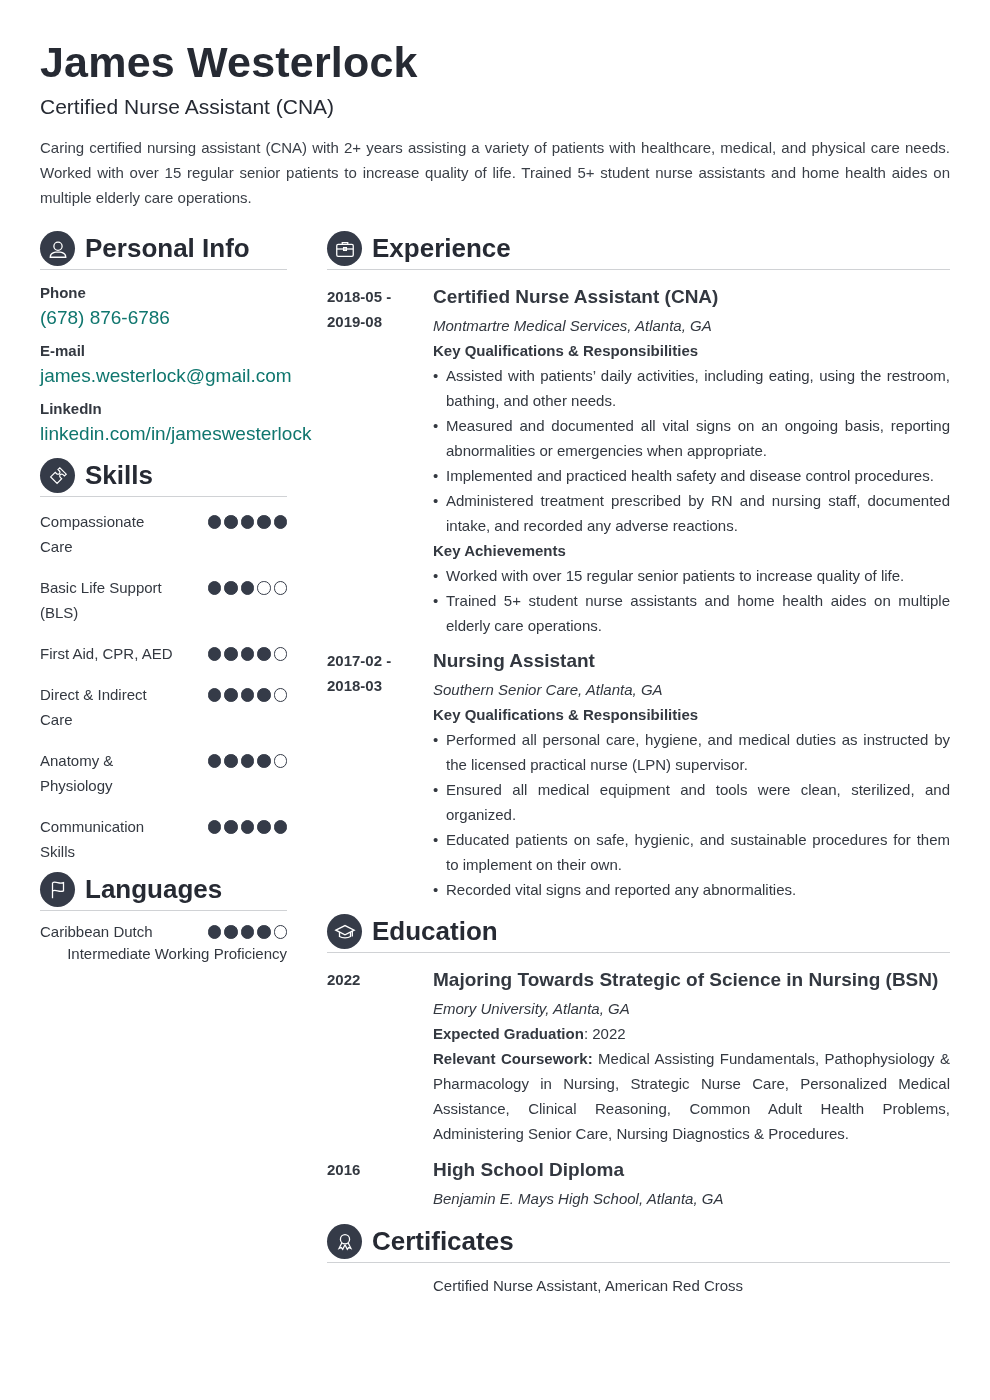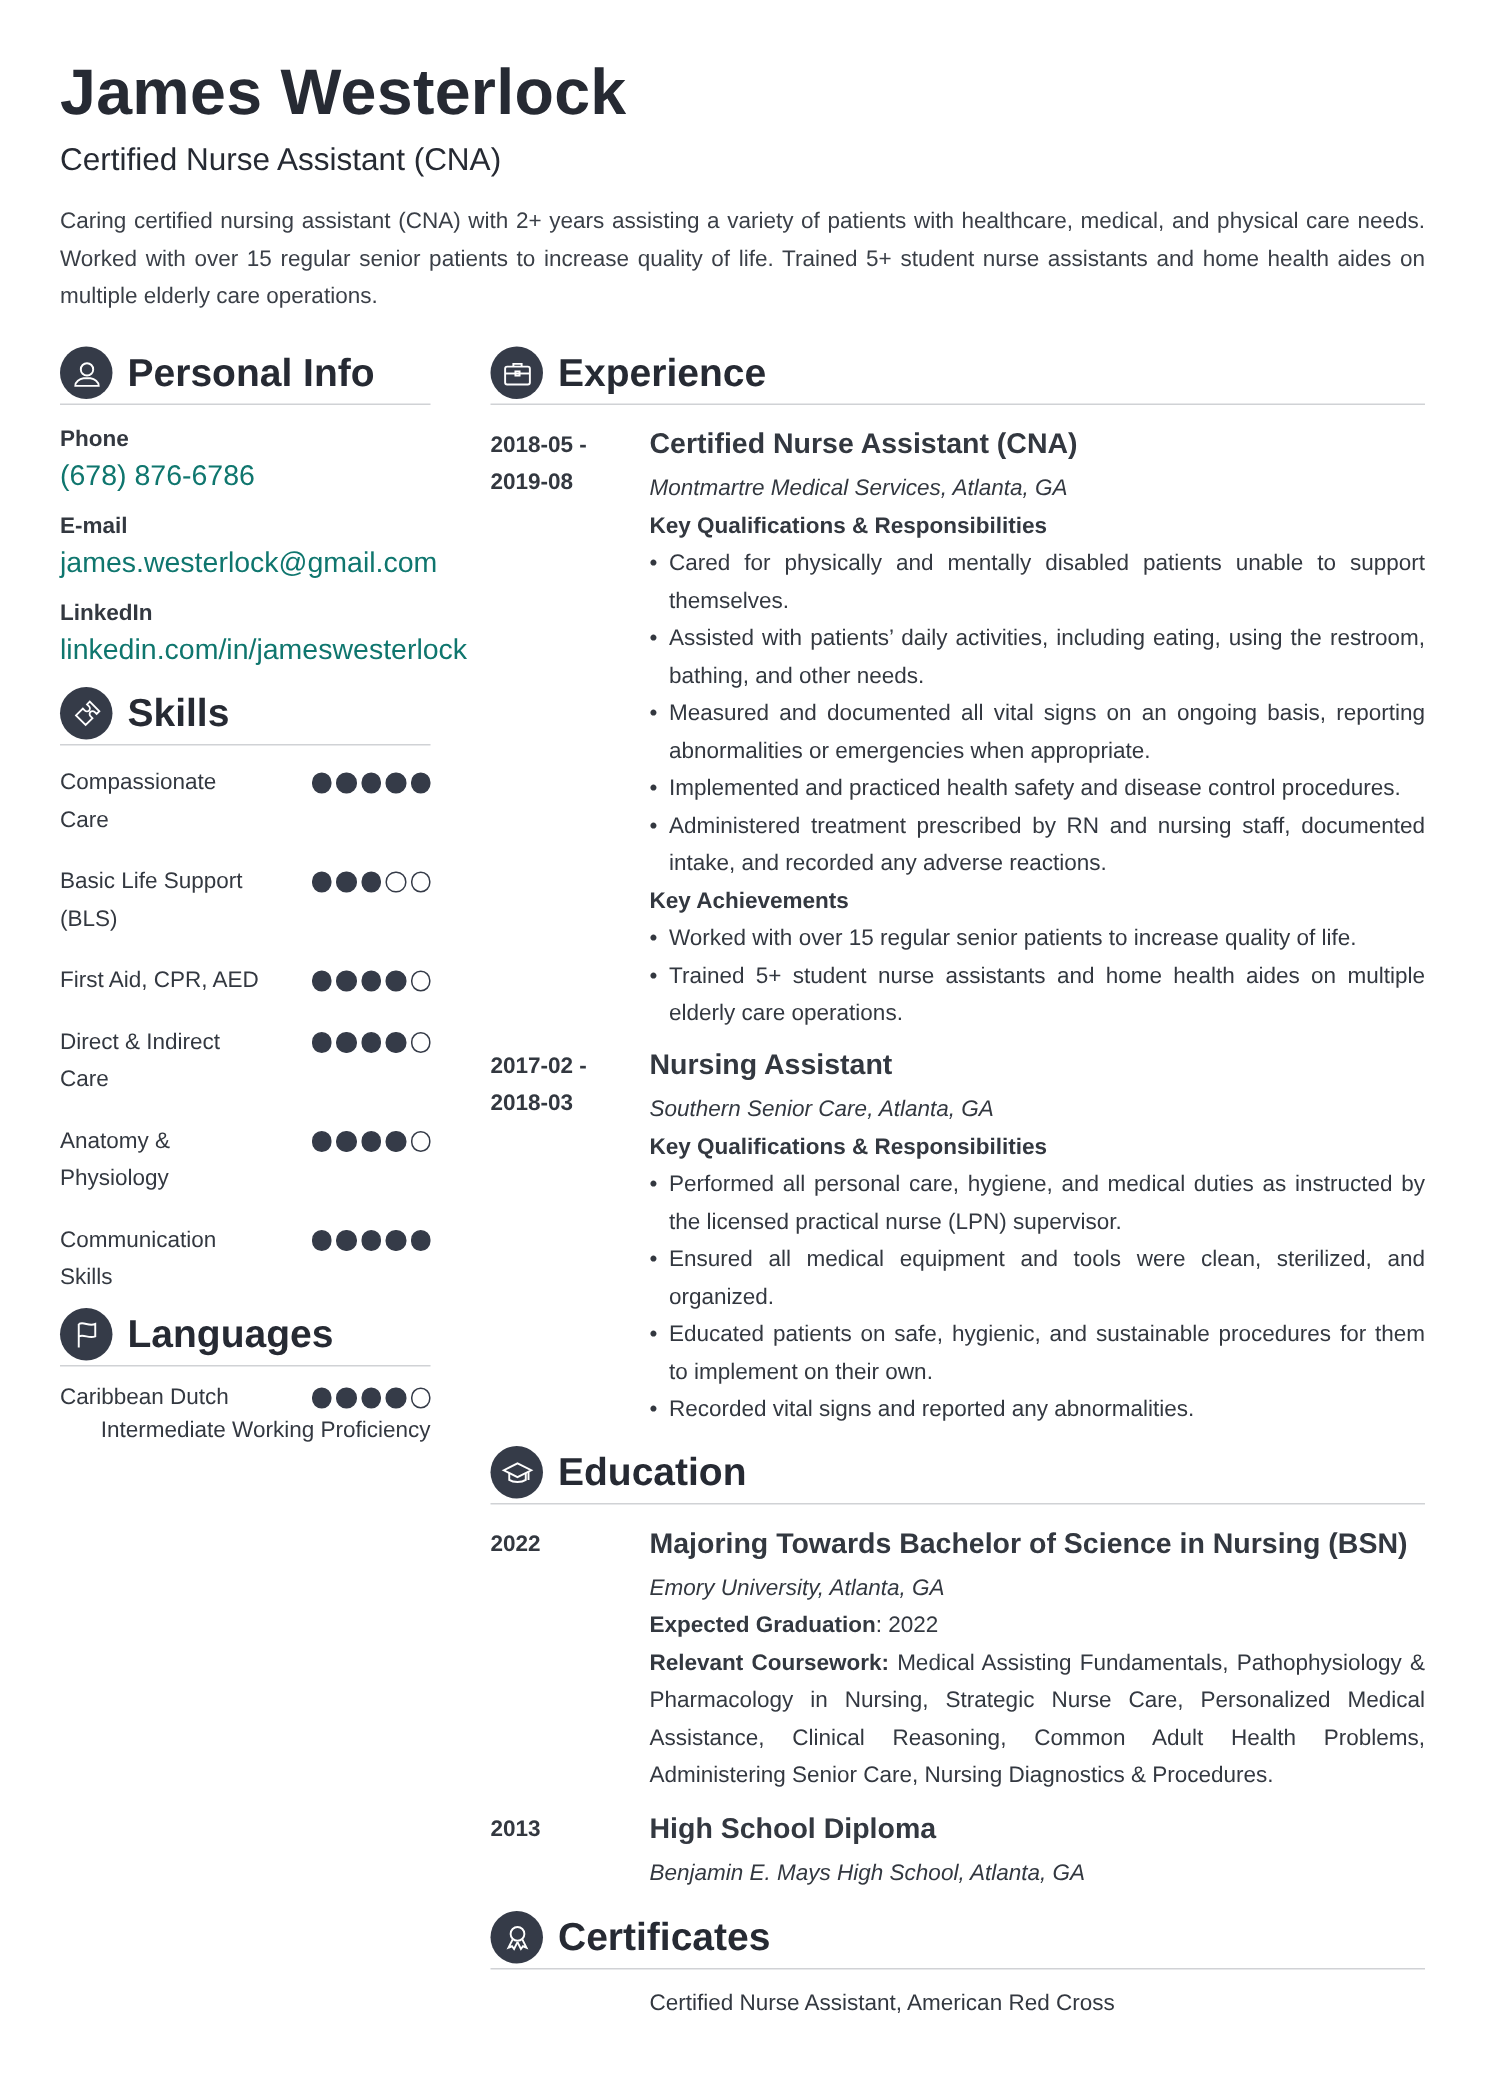--- a/index.html
+++ b/index.html
@@ -194,21 +194,20 @@
     <div class="entry" style="margin-top:18px">
       <div class="entry-date">
         <div>2018-05 -</div>
         <div>2019-08</div>
       </div>
       <div class="entry-body">
         <div class="entry-title">Certified Nurse Assistant (CNA)</div>
         <div class="entry-sub">Montmartre Medical Services, Atlanta, GA</div>
         <div class="entry-head">Key Qualifications &amp; Responsibilities</div>
         <ul class="bullets" id="exp0-resp">
-            <li>Cared for physically and mentally disabled patients unable to support themselves.</li>
             <li>Assisted with patients’ daily activities, including eating, using the restroom, bathing, and other needs.</li>
             <li>Measured and documented all vital signs on an ongoing basis, reporting abnormalities or emergencies when appropriate.</li>
             <li>Implemented and practiced health safety and disease control procedures.</li>
             <li>Administered treatment prescribed by RN and nursing staff, documented intake, and recorded any adverse reactions.</li>
           </ul>
         <div class="entry-head">Key Achievements</div>
         <ul class="bullets" id="exp0-ach">
             <li>Worked with over 15 regular senior patients to increase quality of life.</li>
             <li>Trained 5+ student nurse assistants and home health aides on multiple elderly care operations.</li>
           </ul>
@@ -241,29 +240,29 @@
             <path d="M20 11v6"></path>
           </svg>
       </div>
       <div class="sec-title">Education</div>
       <div class="line"></div>
     </div>
 
     <div class="entry" style="margin-top:18px">
       <div class="entry-date">2022</div>
       <div class="entry-body">
-        <div class="entry-title">Majoring Towards Bachelor of Science in Nursing (BSN)</div>
+        <div class="entry-title">Majoring Towards Strategic of Science in Nursing (BSN)</div>
         <div class="entry-sub">Emory University, Atlanta, GA</div>
         <div class="para"><b>Expected Graduation</b><span>: 2022</span></div>
         <div class="para"><b>Relevant Coursework:</b><span> Medical Assisting Fundamentals, Pathophysiology &amp; Pharmacology in Nursing, Strategic Nurse Care, Personalized Medical Assistance, Clinical Reasoning, Common Adult Health Problems, Administering Senior Care, Nursing Diagnostics &amp; Procedures.</span></div>
       </div>
     </div>
 
     <div class="entry" style="margin-top:11px">
-      <div class="entry-date">2013</div>
+      <div class="entry-date">2016</div>
       <div class="entry-body">
         <div class="entry-title">High School Diploma</div>
         <div class="entry-sub">Benjamin E. Mays High School, Atlanta, GA</div>
       </div>
     </div>
 
     <div class="sec-head" style="margin-top:13px">
       <div class="sec-icon">
         <svg viewBox="0 0 24 24" fill="none" stroke="#fff" stroke-width="1.4">
             <circle cx="12" cy="9" r="5"></circle>

